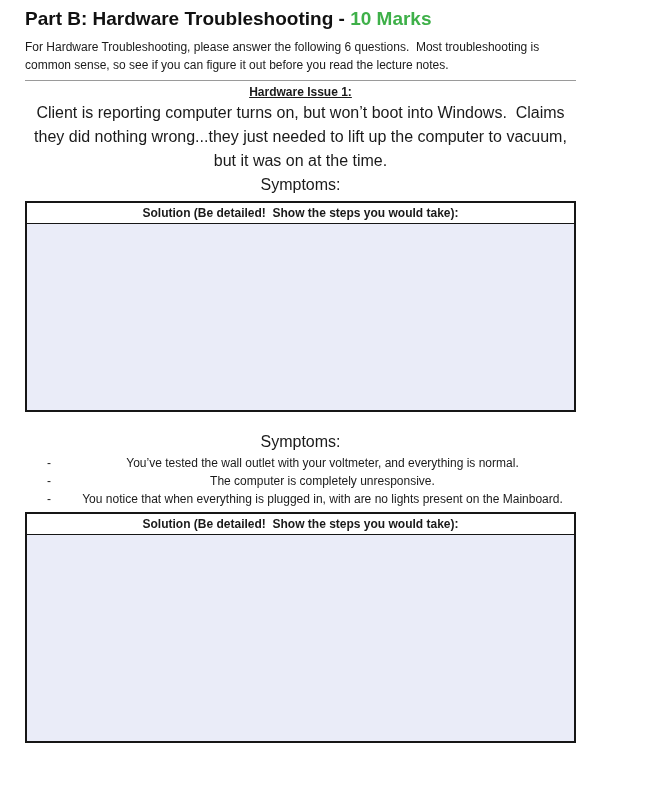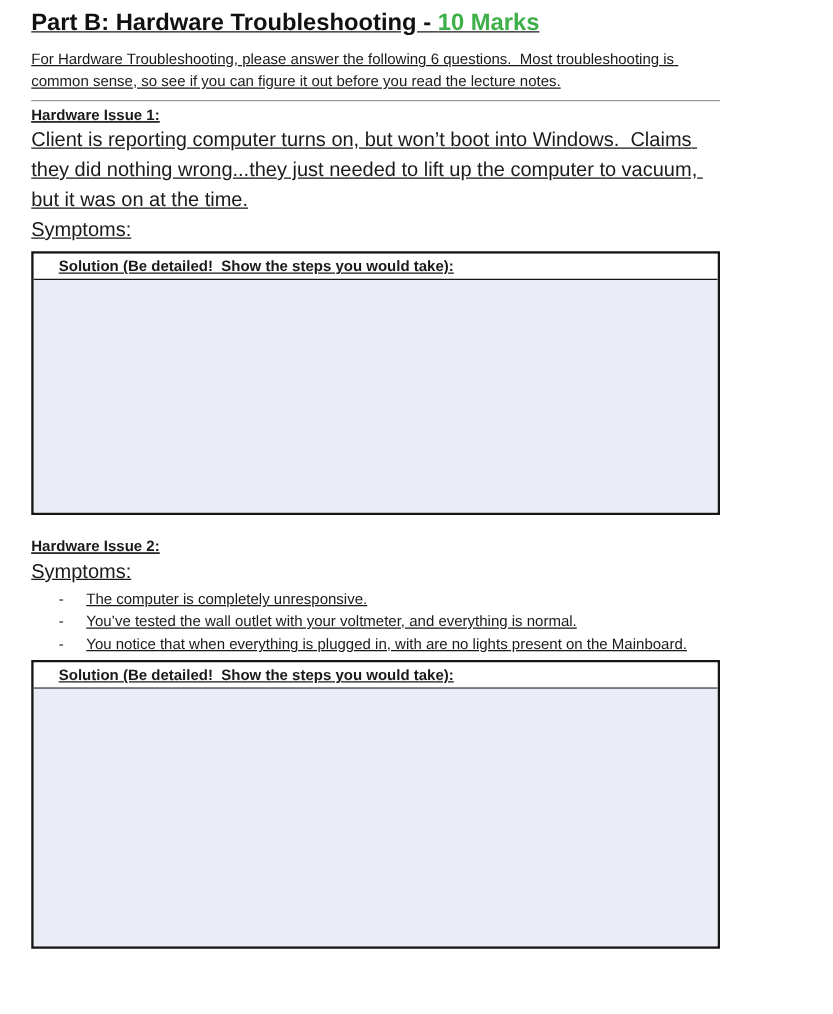--- a/index.html
+++ b/index.html
@@ -12,41 +12,40 @@
     width: 666px;
     height: 811px;
     overflow: hidden;
     font-family: "Liberation Sans", sans-serif;
     color: #1a1a1a;
   }
   .page {
     padding: 6px 25px 0 25px;
     width: 601px;
     height: 811px;
-    text-decoration: underline;
   }
   .doc-title {
     font-size: 19px;
     font-weight: bold;
     margin: 2px 0 8px 0;
     color: #111111;
   }
   .doc-title .marks { font-weight: bold; }
   .intro {
     font-size: 12px;
     line-height: 1.5;
     margin: 0 0 4px 0;
     white-space: pre-wrap;
   }
   hr.divider {
     border: none;
     border-top: 1px solid #9a9a9a;
     margin: 6px 0 4px 0;
   }
-  .issue { margin: 0; }
+  .issue { margin: 0; text-align: center; }
   .issue + .issue { margin-top: 18px; }
   .issue-heading {
     font-size: 12px;
     font-weight: bold;
     text-decoration: underline;
     margin: 4px 0 2px 0;
   }
   .desc, .symptoms-label {
     font-size: 16px;
     line-height: 1.5;
@@ -108,25 +107,24 @@
     <p class="symptoms-label">Symptoms:</p>
     <ul class="symptoms">
     </ul>
     <div class="solution-box">
       <div class="solution-header">Solution (Be detailed!  Show the steps you would take):</div>
       <div class="solution-area area-1" style="background-color: rgb(234, 236, 248);"></div>
     </div>
   </section>
 
   <section class="issue">
-    <h2 class="issue-heading">Hardware Issue 2:</h2>
     <p class="symptoms-label">Symptoms:</p>
     <ul class="symptoms">
+      <li>You’ve tested the wall outlet with your voltmeter, and everything is normal.</li>
       <li>The computer is completely unresponsive.</li>
-      <li>You’ve tested the wall outlet with your voltmeter, and everything is normal.</li>
       <li>You notice that when everything is plugged in, with are no lights present on the Mainboard.</li>
     </ul>
     <div class="solution-box">
       <div class="solution-header">Solution (Be detailed!  Show the steps you would take):</div>
       <div class="solution-area area-2" style="background-color: rgb(234, 236, 248);"></div>
     </div>
   </section>
 
 </div>
 

